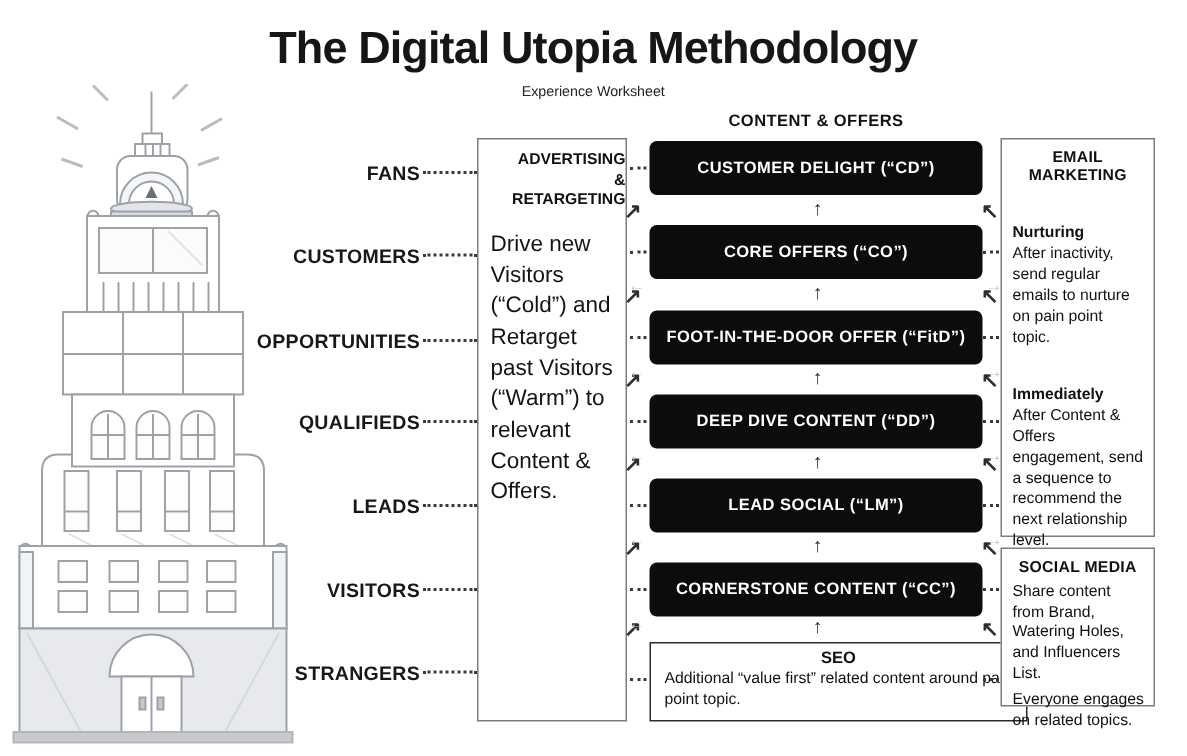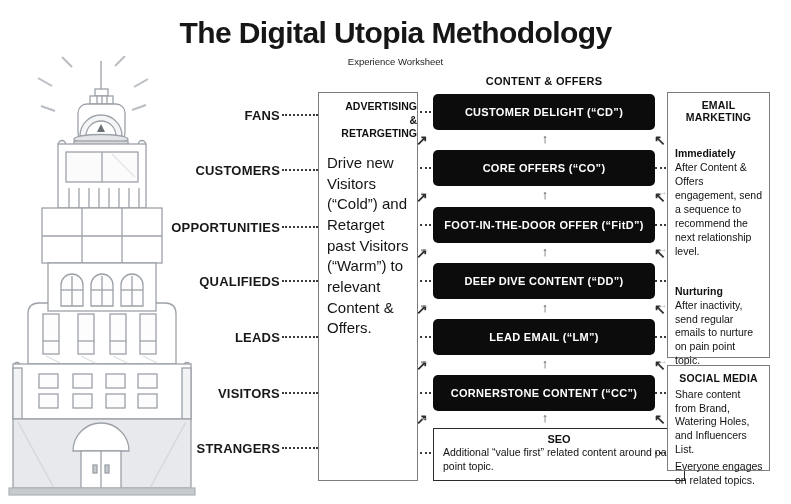--- a/index.html
+++ b/index.html
@@ -204,21 +204,21 @@
   </div>
   <div class="adv-body">Drive new Visitors (“Cold”) and Retarget past Visitors (“Warm”) to relevant Content &amp; Offers.</div>
 </div>
 
 <div class="abs co-header">CONTENT &amp; OFFERS</div>
 
 <div class="abs black-box" style="top:94px">CUSTOMER DELIGHT (“CD”)</div>
 <div class="abs black-box" style="top:150px">CORE OFFERS (“CO”)</div>
 <div class="abs black-box" style="top:207px">FOOT-IN-THE-DOOR OFFER (“FitD”)</div>
 <div class="abs black-box" style="top:263px">DEEP DIVE CONTENT (“DD”)</div>
-<div class="abs black-box" style="top:319px">LEAD EMAIL (“LM”)</div>
+<div class="abs black-box" style="top:319px">LEAD SOCIAL (“LM”)</div>
 <div class="abs black-box" style="top:375px">CORNERSTONE CONTENT (“CC”)</div>
 
 <div class="abs seo-box">
   <div class="seo-title">SEO</div>
   <div class="seo-body">Additional “value first” related content around pain point topic.</div>
 </div>
 
 <span class="abs up-arrow" style="left:537px;top:132px">↑</span>
 <span class="abs up-arrow" style="left:537px;top:188px">↑</span>
 <span class="abs up-arrow" style="left:537px;top:245px">↑</span>
@@ -260,27 +260,27 @@
 <span class="abs faint-arrow" style="left:419px;top:299px">←</span>
 <span class="abs faint-arrow" style="left:419px;top:355px">←</span>
 <span class="abs faint-arrow" style="left:419px;top:411px">←</span>
 <span class="abs faint-arrow" style="left:657px;top:186px">→</span>
 <span class="abs faint-arrow" style="left:657px;top:243px">→</span>
 <span class="abs faint-arrow" style="left:657px;top:299px">→</span>
 <span class="abs faint-arrow" style="left:657px;top:355px">→</span>
 
 <div class="abs panel right-panel em-panel">
   <div class="panel-head">EMAIL MARKETING</div>
+  <div class="em-section" style="margin-top:26px">
+    <div class="em-sec-title">Nurturing</div>
+    <div>After inactivity, send regular emails to nurture on pain point topic.</div>
+  </div>
   <div class="em-section" style="margin-top:24px">
     <div class="em-sec-title">Immediately</div>
     <div>After Content &amp; Offers engagement, send a sequence to recommend the next relationship level.</div>
-  </div>
-  <div class="em-section" style="margin-top:26px">
-    <div class="em-sec-title">Nurturing</div>
-    <div>After inactivity, send regular emails to nurture on pain point topic.</div>
   </div>
 </div>
 
 <div class="abs panel right-panel sm-panel">
   <div class="panel-head">SOCIAL MEDIA</div>
   <div class="sm-par">Share content from Brand, Watering Holes, and Influencers List.</div>
   <div class="sm-par">Everyone engages on related topics.</div>
 </div>
 
 </body></html>

